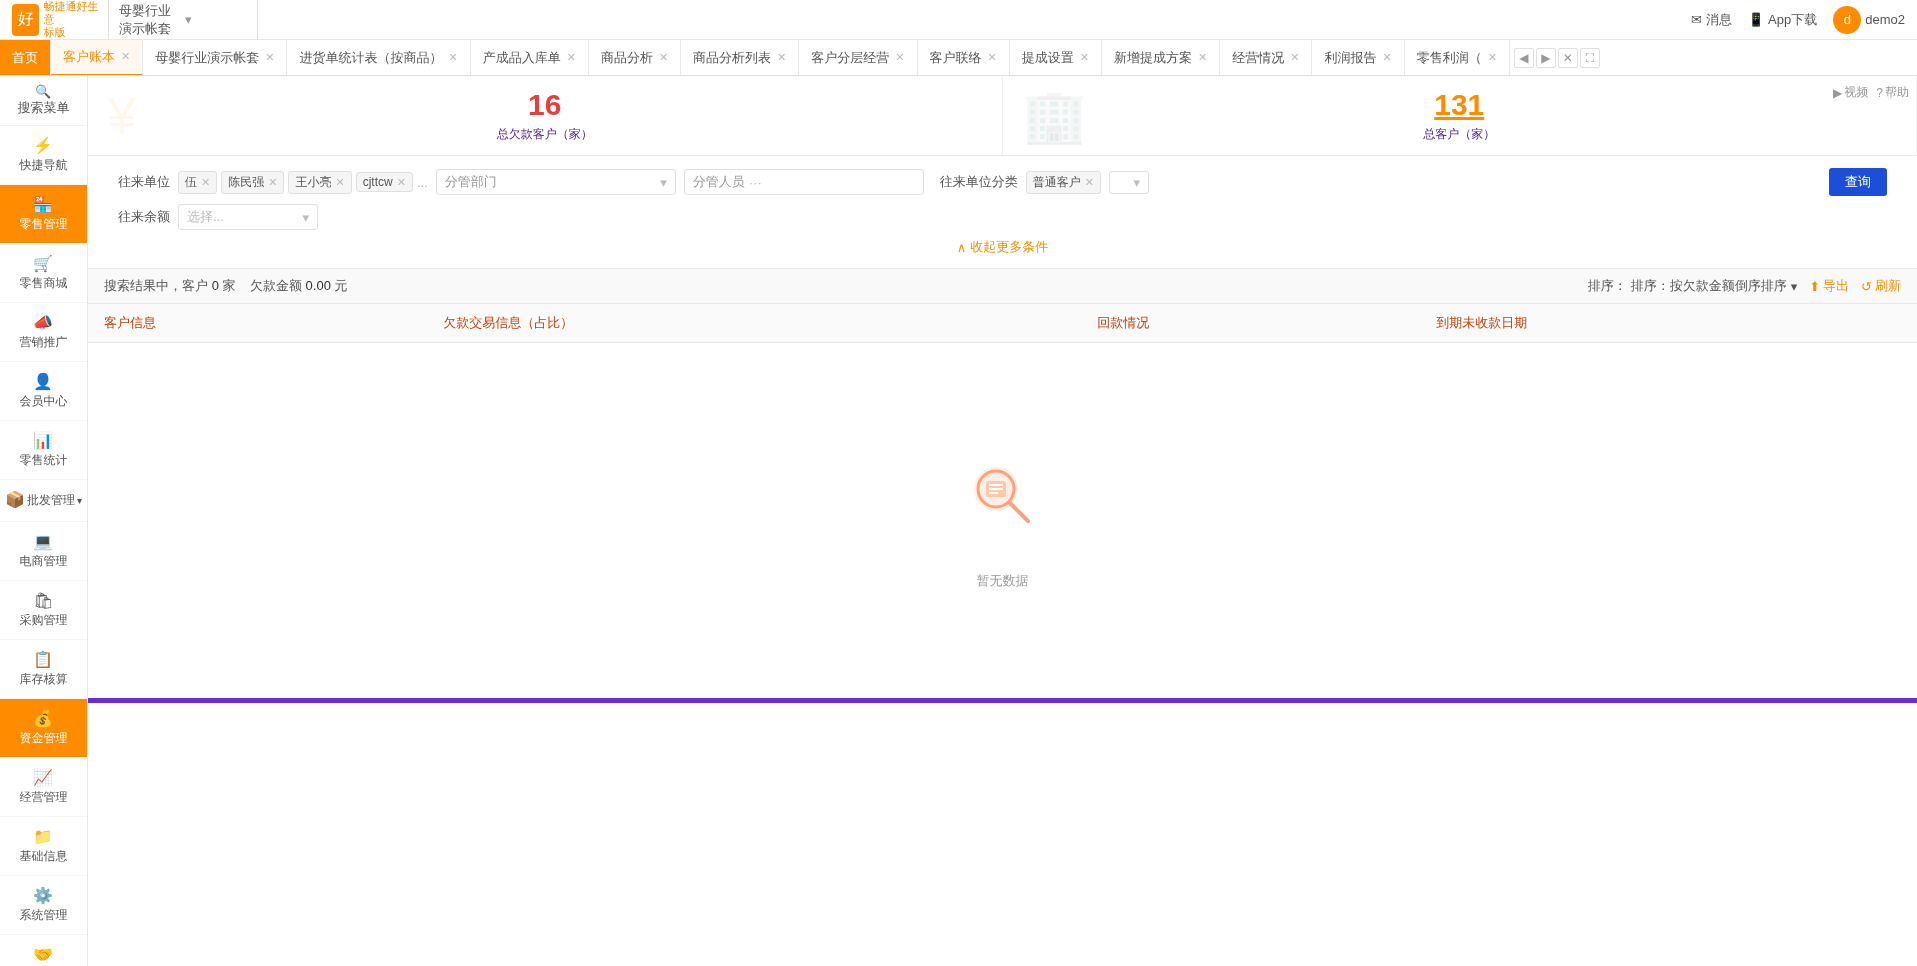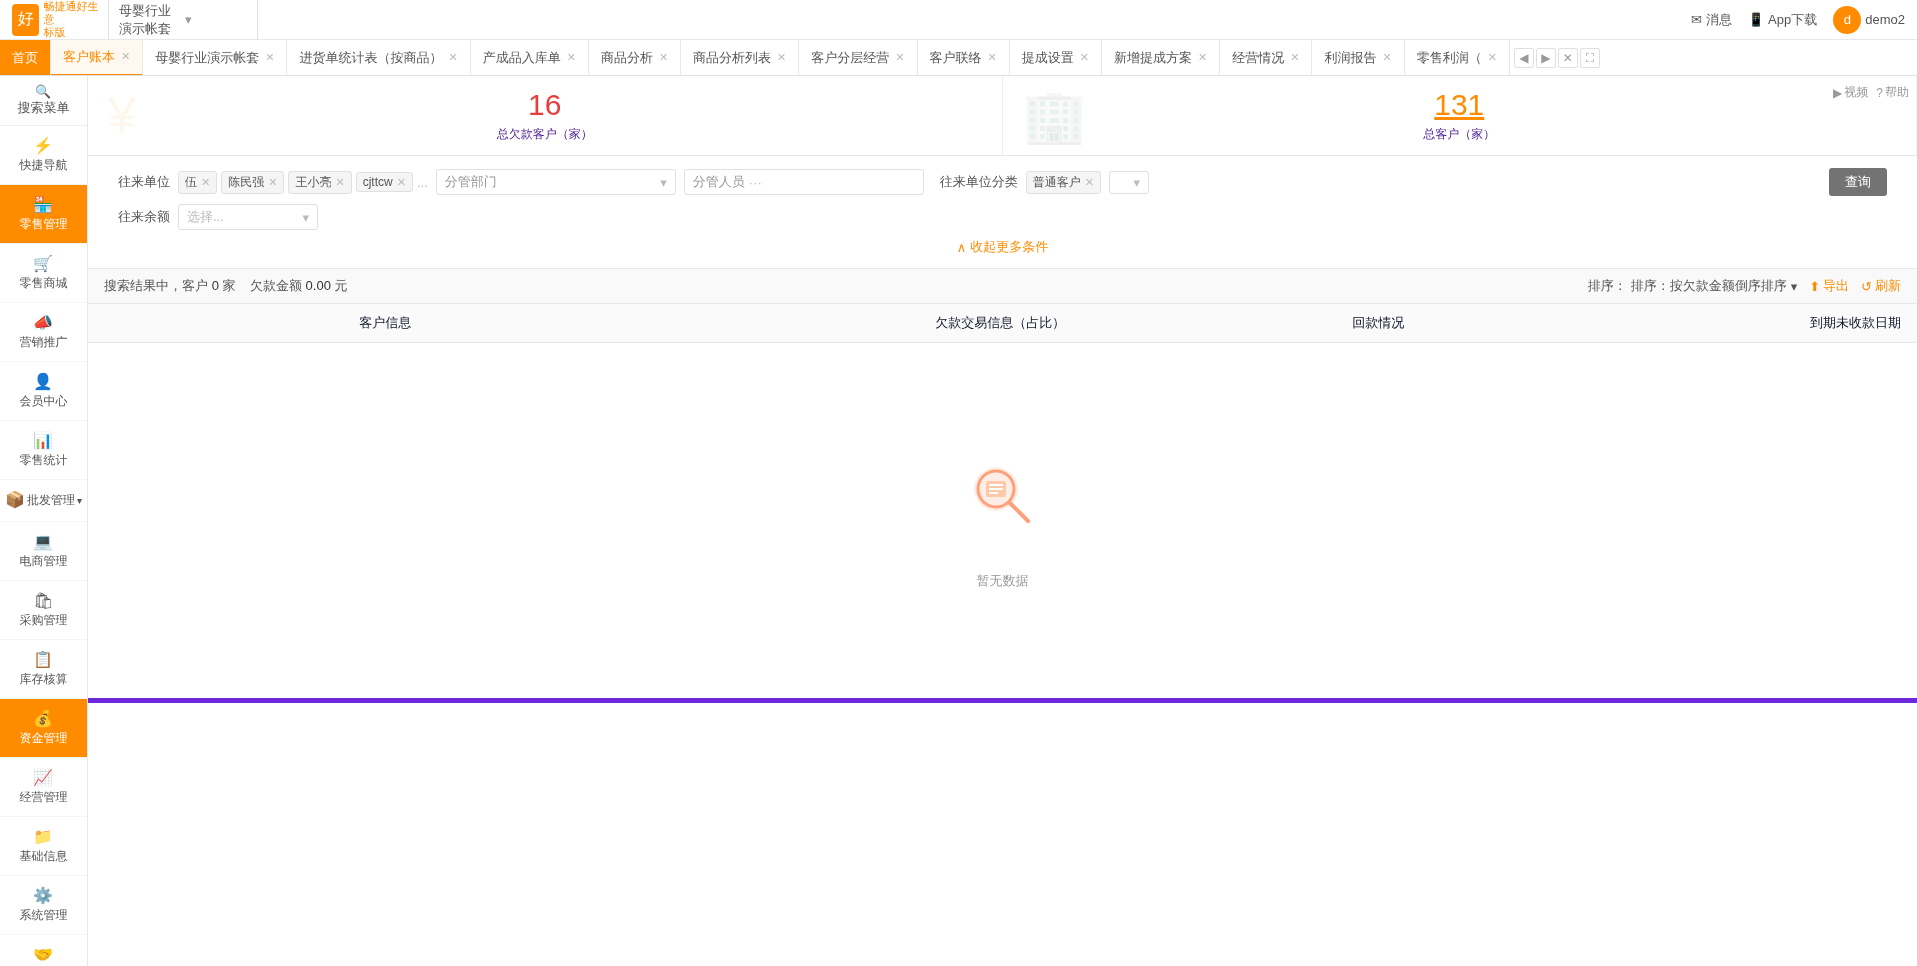--- a/index.html
+++ b/index.html
@@ -41,53 +41,53 @@
     .sidebar-nav-item.active { color: #fff; background: #ff8c00; }
     .sidebar-nav-item .icon { font-size: 16px; display: block; margin-bottom: 2px; }
 
     
     .content-panel { flex: 1; overflow: auto; background: #f5f5f5; display: flex; flex-direction: column; }
 
     
     .stats-bar { display: flex; background: #fff; border-bottom: 1px solid #e8e8e8; height: 80px; flex-shrink: 0; position: relative; }
     .stat-item { flex: 1; display: flex; flex-direction: column; align-items: center; justify-content: center; border-right: 1px solid #f0f0f0; position: relative; padding: 10px; }
     .stat-item .bg-icon { position: absolute; left: 20px; top: 50%; transform: translateY(-50%); opacity: 0.08; font-size: 56px; }
-    .stat-value { font-size: 30px; font-weight: normal; }
+    .stat-value { font-size: 30px; font-weight: bold; }
     .stat-value.red { color: #e63d3d; }
     .stat-value.orange { color: #ff8c00; text-decoration: underline; }
     .stat-label { font-size: 12px; color: #4c1d95; margin-top: 4px; }
     .stat-help { position: absolute; top: 8px; right: 8px; display: flex; gap: 8px; }
     .stat-help-btn { font-size: 12px; color: #999; cursor: pointer; display: flex; align-items: center; gap: 2px; }
 
     
     .filter-area { background: #fff; padding: 12px 30px; border-bottom: 1px solid #e8e8e8; flex-shrink: 0; }
     .filter-row { display: flex; align-items: center; gap: 8px; margin-bottom: 8px; flex-wrap: wrap; }
     .filter-label { font-size: 13px; color: #555; white-space: nowrap; }
     .filter-tags { display: flex; align-items: center; gap: 4px; flex-wrap: wrap; }
     .filter-tag { display: flex; align-items: center; gap: 2px; background: #f5f5f5; border: 1px solid #e0e0e0; border-radius: 3px; padding: 2px 6px; font-size: 12px; color: #555; }
     .filter-tag .tag-close { color: #bbb; cursor: pointer; margin-left: 2px; font-size: 11px; }
     .filter-more { color: #bbb; cursor: pointer; font-size: 13px; }
     .filter-select { display: flex; align-items: center; border: 1px solid #e0e0e0; border-radius: 3px; padding: 3px 8px; min-width: 120px; cursor: pointer; font-size: 13px; color: #999; background: #fff; }
     .filter-select .arrow { margin-left: auto; color: #bbb; }
     .filter-select-wide { min-width: 240px; }
     .collapse-btn { display: flex; align-items: center; justify-content: center; color: #ff8c00; cursor: pointer; font-size: 13px; gap: 4px; width: 100%; margin-top: 4px; }
-    .search-btn { background: #737373; color: #fff; border: none; border-radius: 3px; padding: 5px 16px; cursor: pointer; font-size: 13px; margin-left: auto; }
+    .search-btn { background: #1d4ed8; color: #fff; border: none; border-radius: 3px; padding: 5px 16px; cursor: pointer; font-size: 13px; margin-left: auto; }
 
     
     .result-bar { display: flex; align-items: center; padding: 8px 16px; background: #f9f9f9; border-bottom: 1px solid #e8e8e8; flex-shrink: 0; }
     .result-info { font-size: 13px; color: #555; }
     .result-info em { color: #333; font-style: normal; }
     .result-actions { margin-left: auto; display: flex; align-items: center; gap: 12px; font-size: 13px; color: #555; }
     .result-sort { display: flex; align-items: center; gap: 4px; cursor: pointer; }
     .result-action-btn { display: flex; align-items: center; gap: 3px; cursor: pointer; color: #ff8c00; }
 
     
     .table-container { flex: 1; background: #fff; margin: 0; overflow: auto; }
     .data-table { width: 100%; border-collapse: collapse; }
-    .data-table th { background: #fafafa; border-bottom: 1px solid #e8e8e8; padding: 10px 16px; text-align: right; font-size: 13px; color: #0f172a; font-weight: normal; }
+    .data-table th { background: #fafafa; border-bottom: 1px solid #e8e8e8; padding: 10px 16px; text-align: left; font-size: 13px; color: #c2410c; font-weight: normal; }
     .data-table td { padding: 28px 16px; border-bottom: 5px solid #6d28d9; font-size: 13px; color: #333; }
     .empty-state { display: flex; flex-direction: column; align-items: center; justify-content: center; padding: 80px 0; }
     .empty-icon { font-size: 80px; color: #ffcba4; margin-bottom: 12px; }
     .empty-text { font-size: 13px; color: #999; }
 
     
     ::-webkit-scrollbar { width: 6px; height: 6px; }
     ::-webkit-scrollbar-track { background: #f5f5f5; }
     ::-webkit-scrollbar-thumb { background: #ddd; border-radius: 3px; }
   </style>

